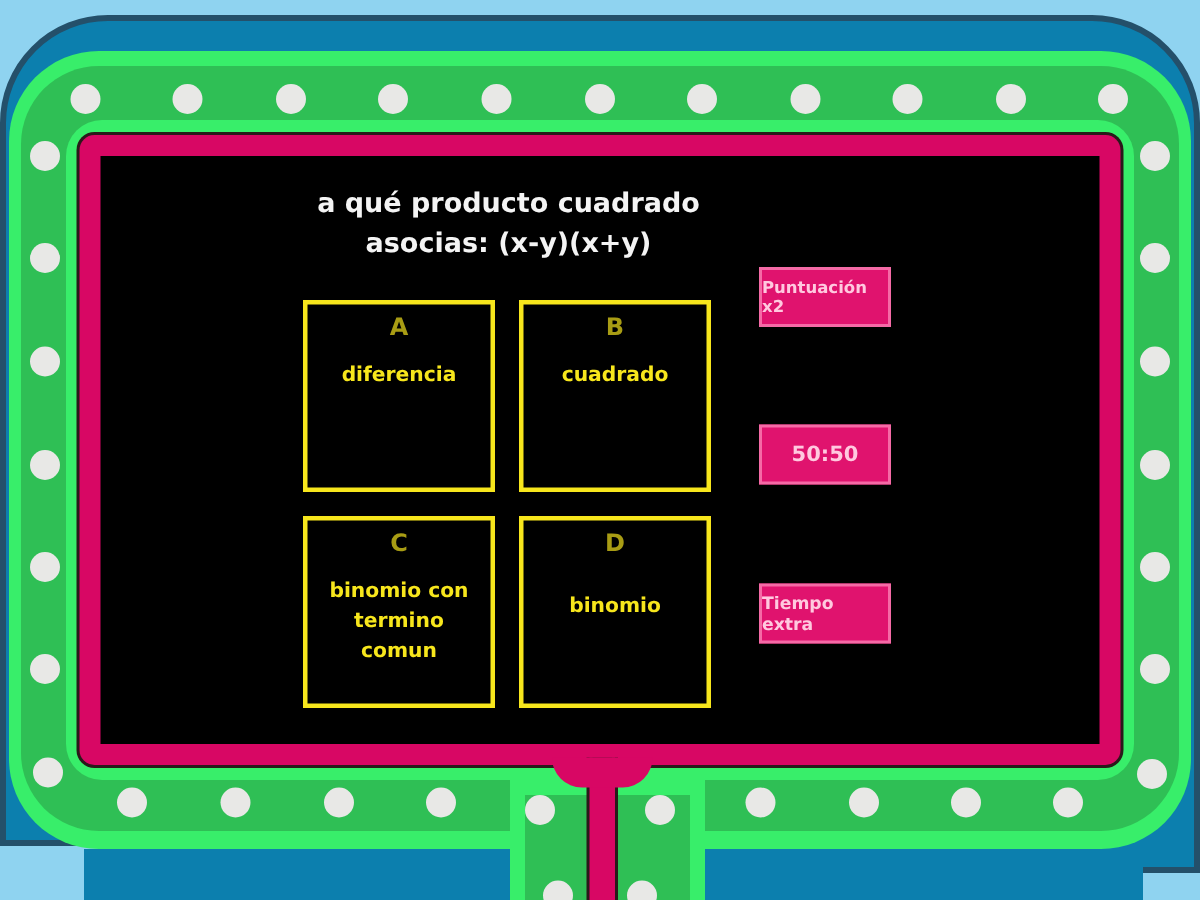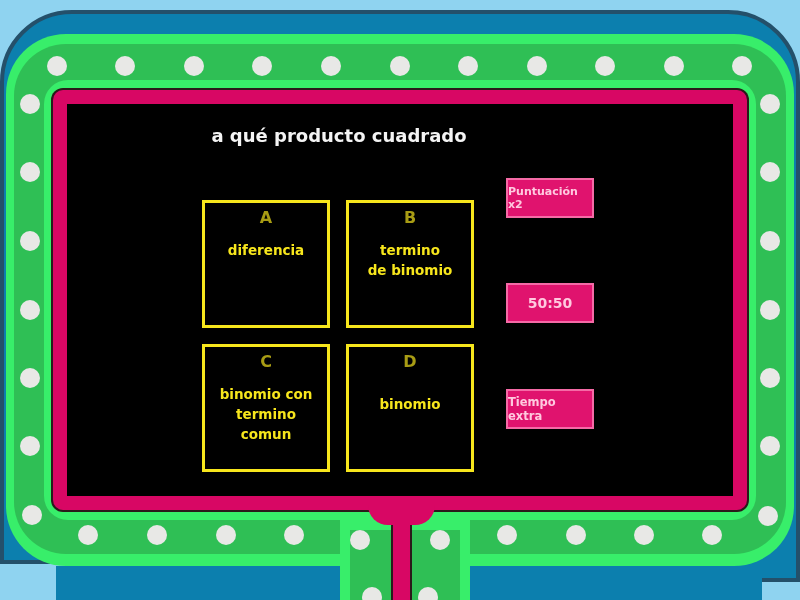--- a/index.html
+++ b/index.html
@@ -86,33 +86,33 @@
     <span class="dot" style="left:576px;top:535px"></span>
     <span class="dot" style="left:644px;top:535px"></span>
     <span class="dot" style="left:712px;top:535px"></span>
   </div>
 
   <div class="abs screen"></div>
 </div>
 
 <div class="abs title">
   <div>a qué producto cuadrado</div>
+  <div>asocias: (x-y)(x+y)</div>
 </div>
 
 <div class="abs answer" style="left:202px;top:200px;">
   <span class="letter">A</span>
   <span class="text">
     <span style="display:block">diferencia</span>
   </span>
 </div>
 <div class="abs answer" style="left:346px;top:200px;">
   <span class="letter">B</span>
   <span class="text">
-    <span style="display:block">termino</span>
-    <span style="display:block">de binomio</span>
+    <span style="display:block">cuadrado</span>
   </span>
 </div>
 <div class="abs answer" style="left:202px;top:344px;">
   <span class="letter">C</span>
   <span class="text">
     <span style="display:block">binomio con</span>
     <span style="display:block">termino comun</span>
   </span>
 </div>
 <div class="abs answer" style="left:346px;top:344px;">

